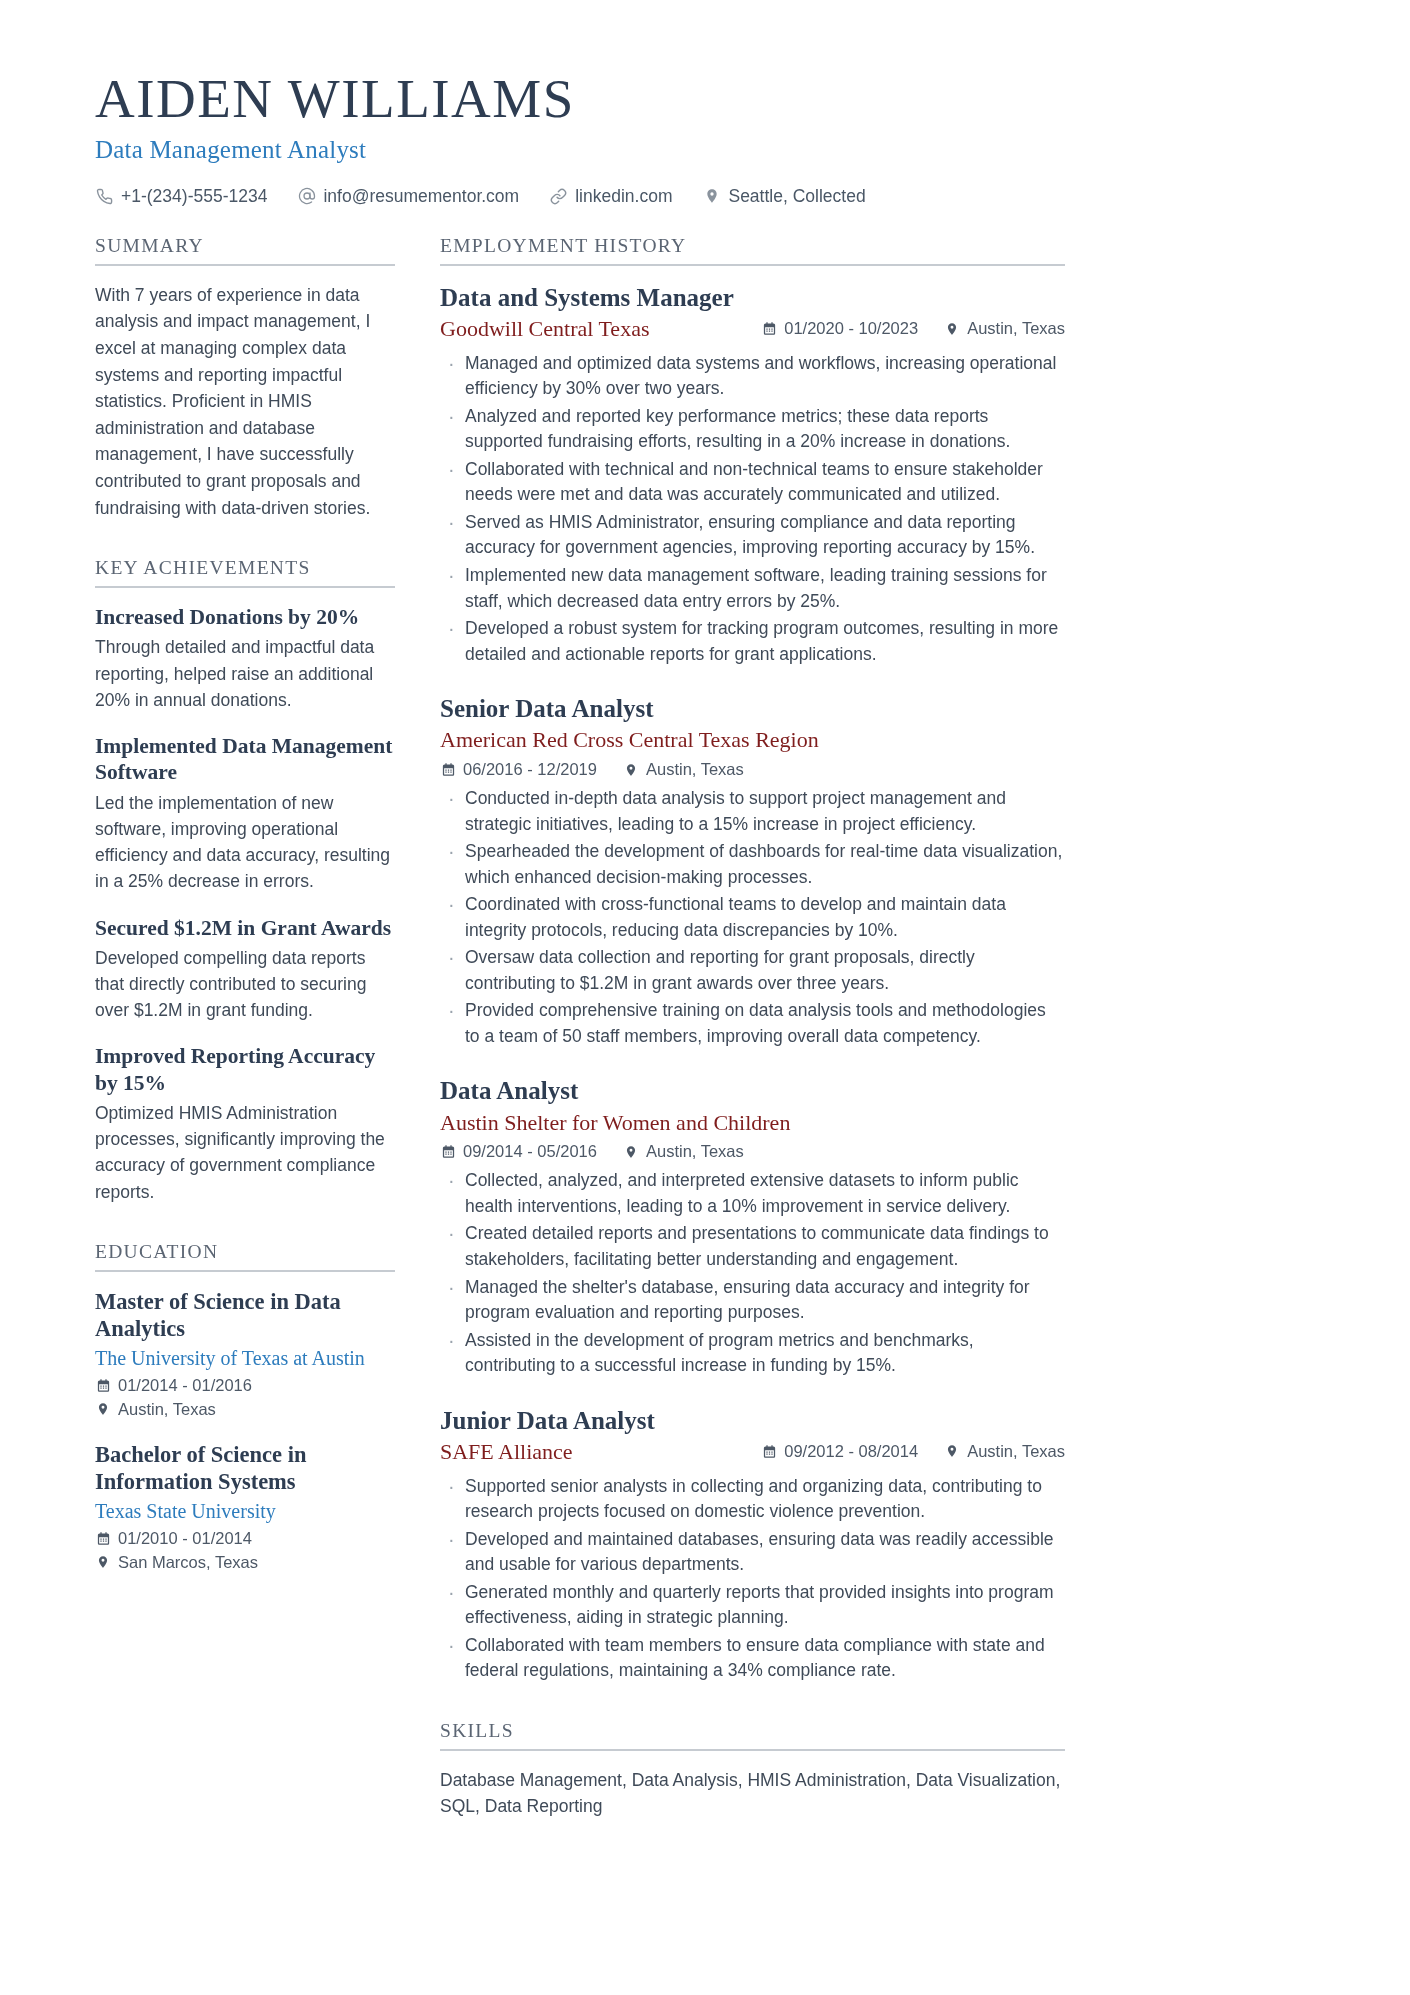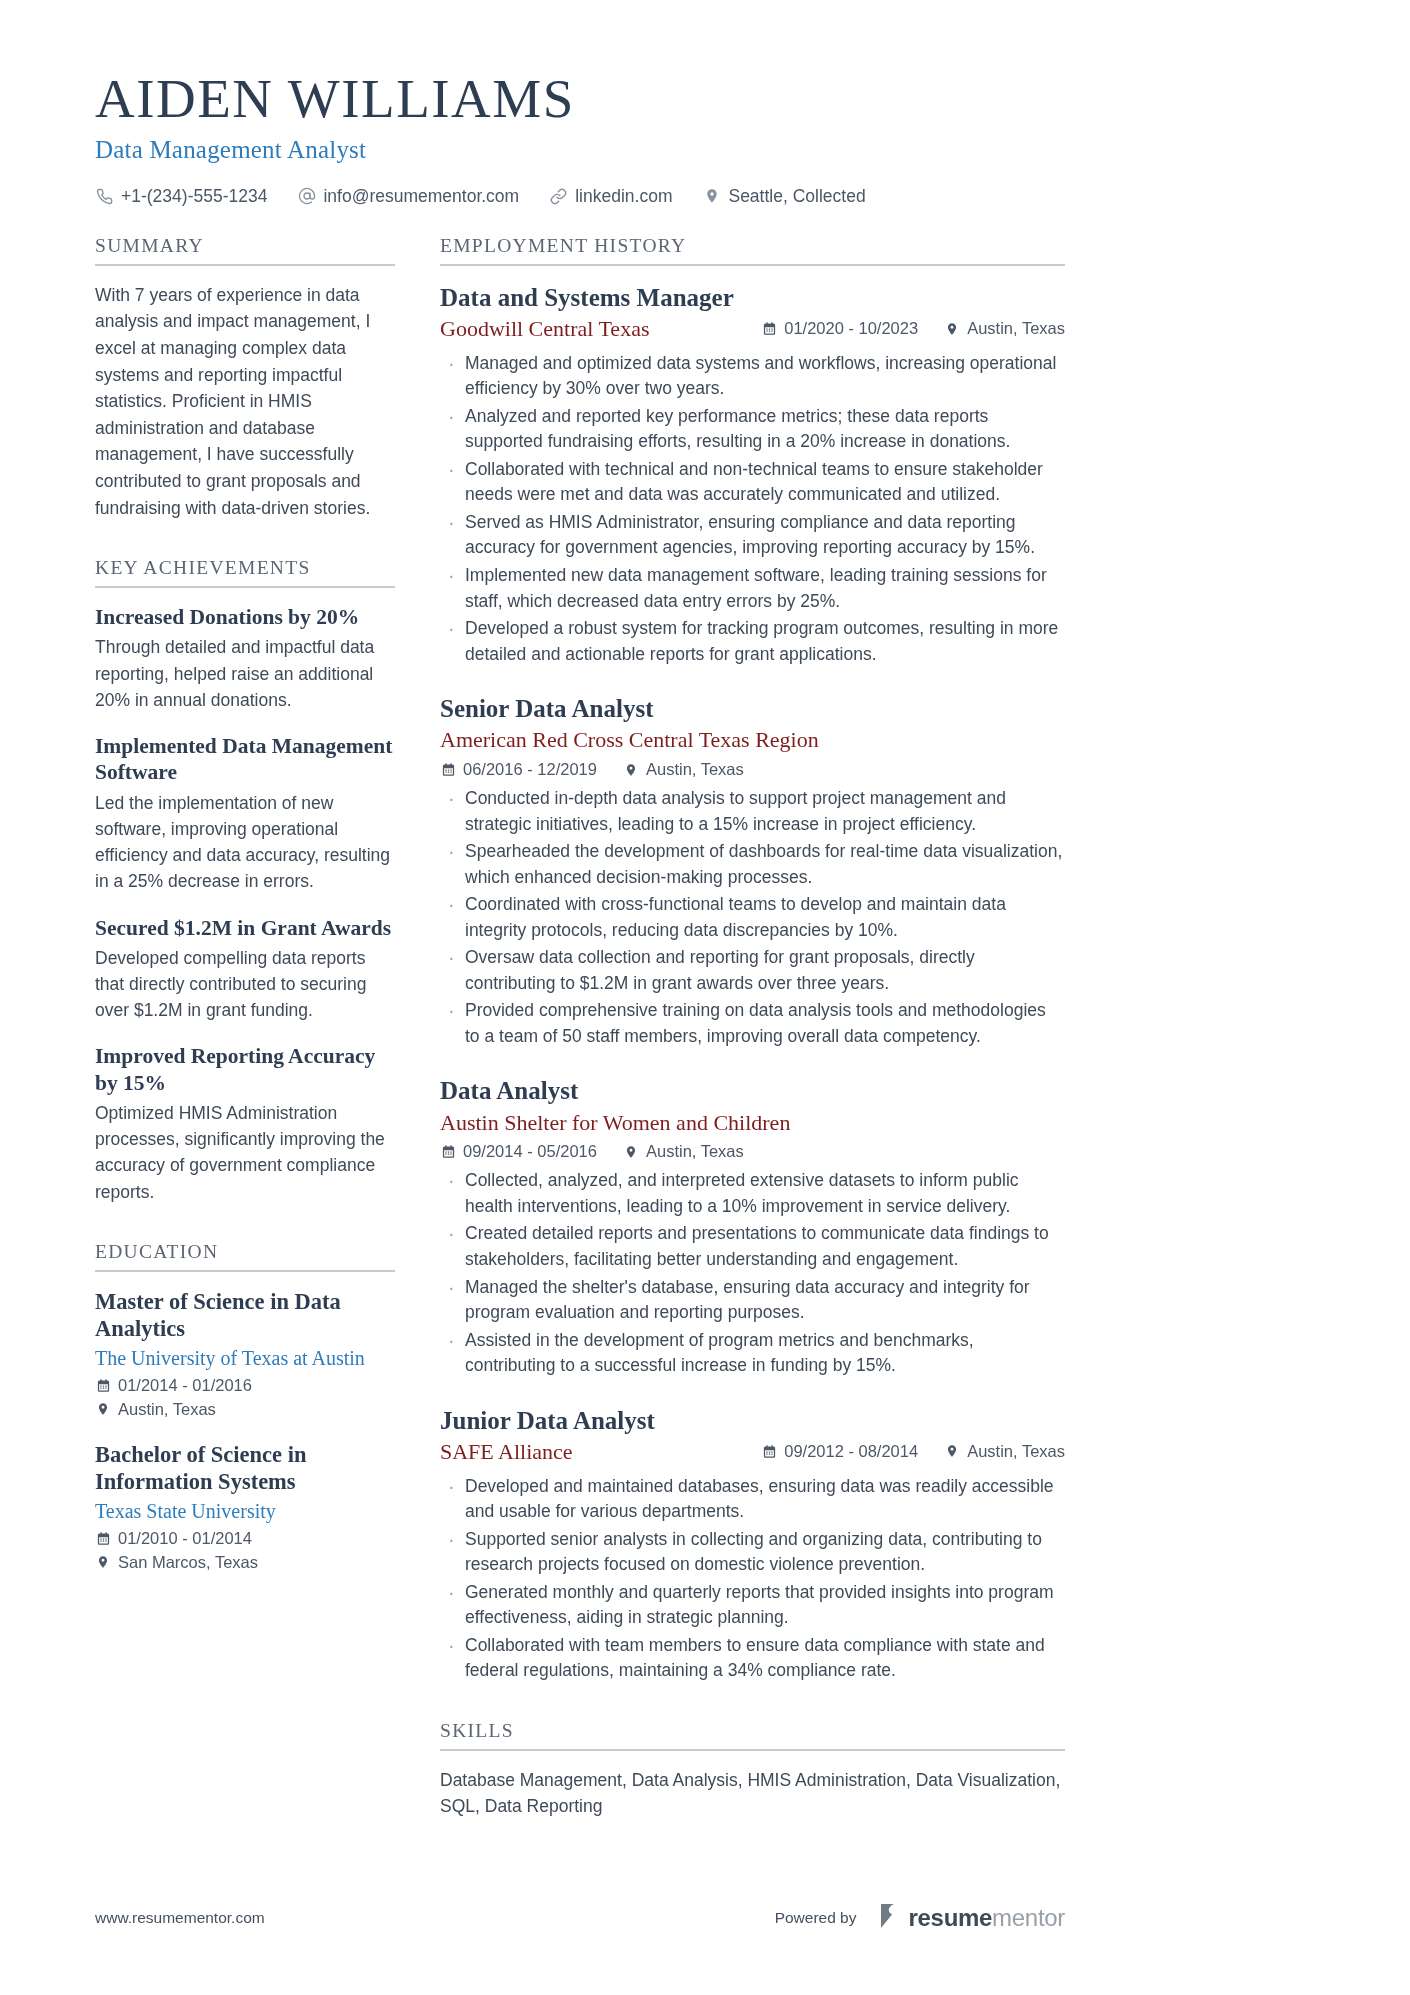--- a/index.html
+++ b/index.html
@@ -493,45 +493,31 @@
                 <span class="ico">
                   <svg width="14" height="14" viewBox="0 0 24 24" fill="currentColor">
                     <path d="M12 2C8.13 2 5 5.13 5 9c0 5.25 7 13 7 13s7-7.75 7-13c0-3.87-3.13-7-7-7zm0 9.5A2.5 2.5 0 1 1 12 6.5a2.5 2.5 0 0 1 0 5z"></path>
                   </svg>
                 </span>
                 <span>Austin, Texas</span>
               </div>
             </div>
           </div>
           <ul class="bullets">
+            <li>Supported senior analysts in collecting and organizing data, contributing to research projects focused on domestic violence prevention.</li>
             <li>Developed and maintained databases, ensuring data was readily accessible and usable for various departments.</li>
-            <li>Supported senior analysts in collecting and organizing data, contributing to research projects focused on domestic violence prevention.</li>
             <li>Generated monthly and quarterly reports that provided insights into program effectiveness, aiding in strategic planning.</li>
             <li>Collaborated with team members to ensure data compliance with state and federal regulations, maintaining a 34% compliance rate.</li>
           </ul>
         </div>
 
       </div>
 
       <div class="section">
         <div class="section-head">SKILLS</div>
         <div class="skills-text">Database Management, Data Analysis, HMIS Administration, Data Visualization, SQL, Data Reporting</div>
       </div>
 
     </div>
   </div>
 
-  <div class="footer">
-    <div>www.resumementor.com</div>
-    <div class="footer-right">
-      <span class="powered-label">Powered by</span>
-      <span class="logo">
-        <span class="logo-mark">
-          <svg width="22" height="26" viewBox="0 0 22 26" fill="currentColor">
-            <path d="M2 1h13c0 0-5.2 2.1-5.2 6.0 0 3.1 3.4 4.3 3.4 4.3L2 25V1z"></path>
-          </svg>
-        </span>
-        <span class="logo-text"><span class="b1">resume</span><span class="b2">mentor</span></span>
-      </span>
-    </div>
-  </div>
 
 </div>
 
 </body></html>

